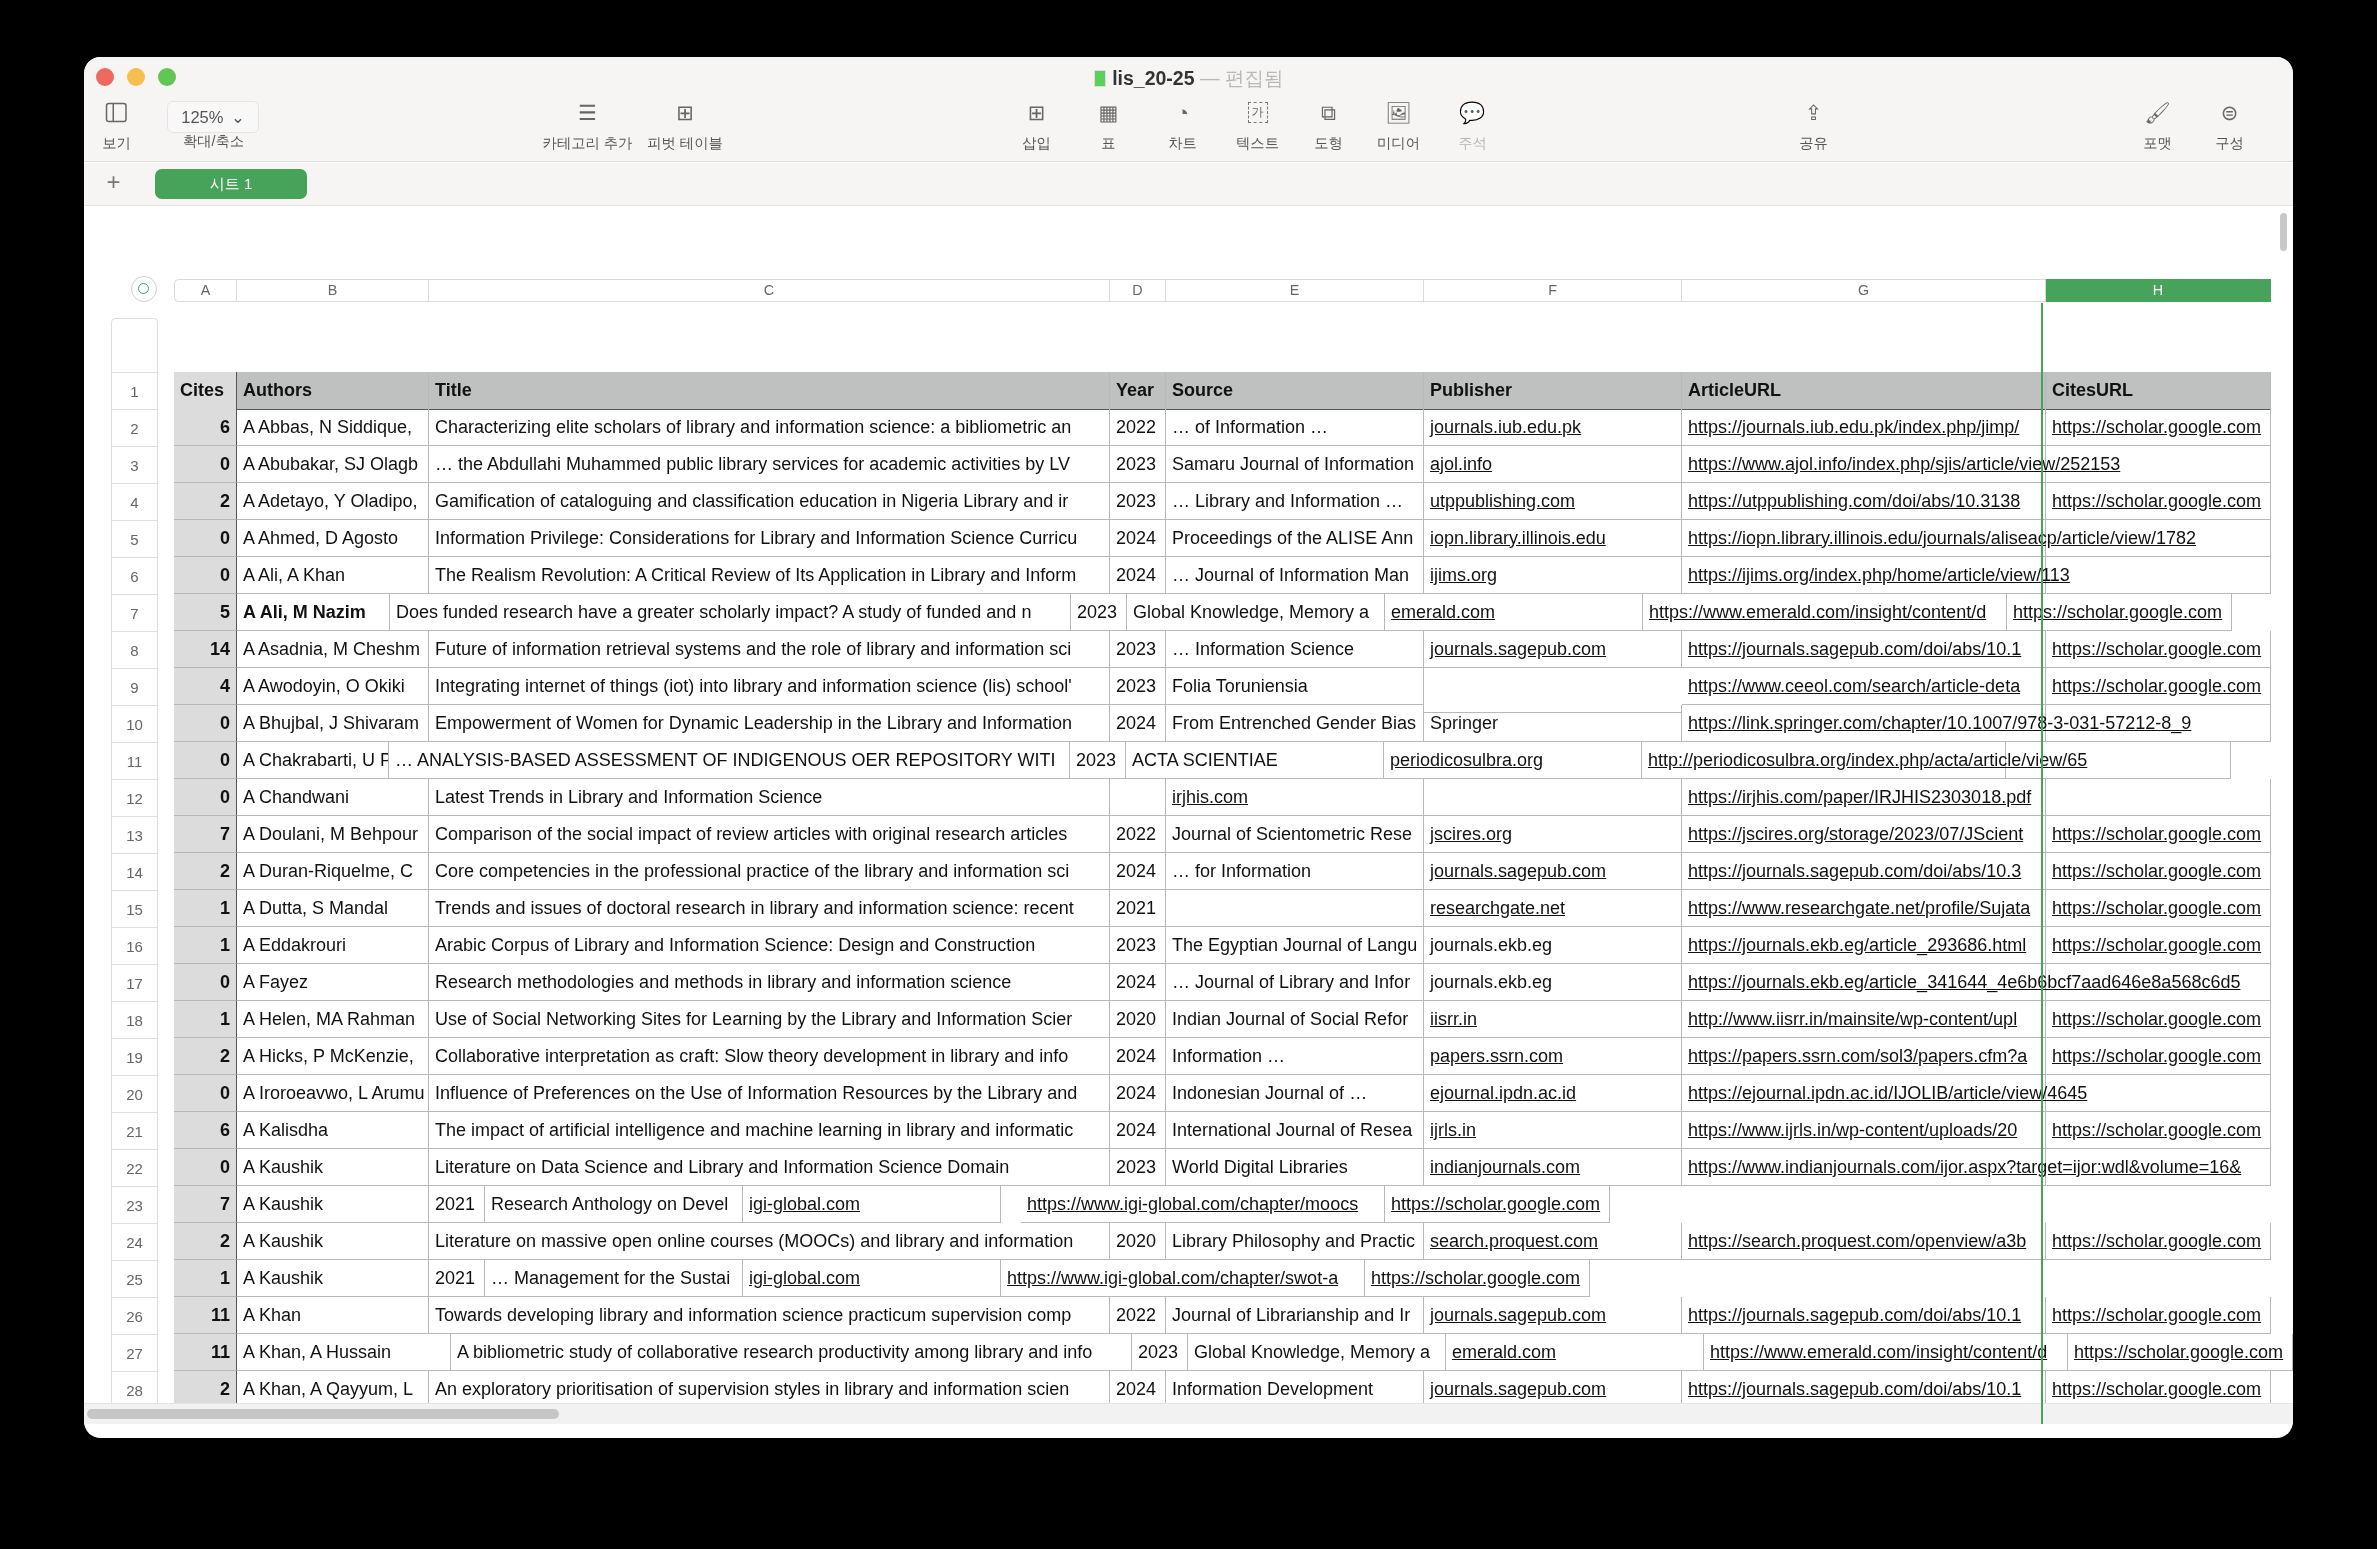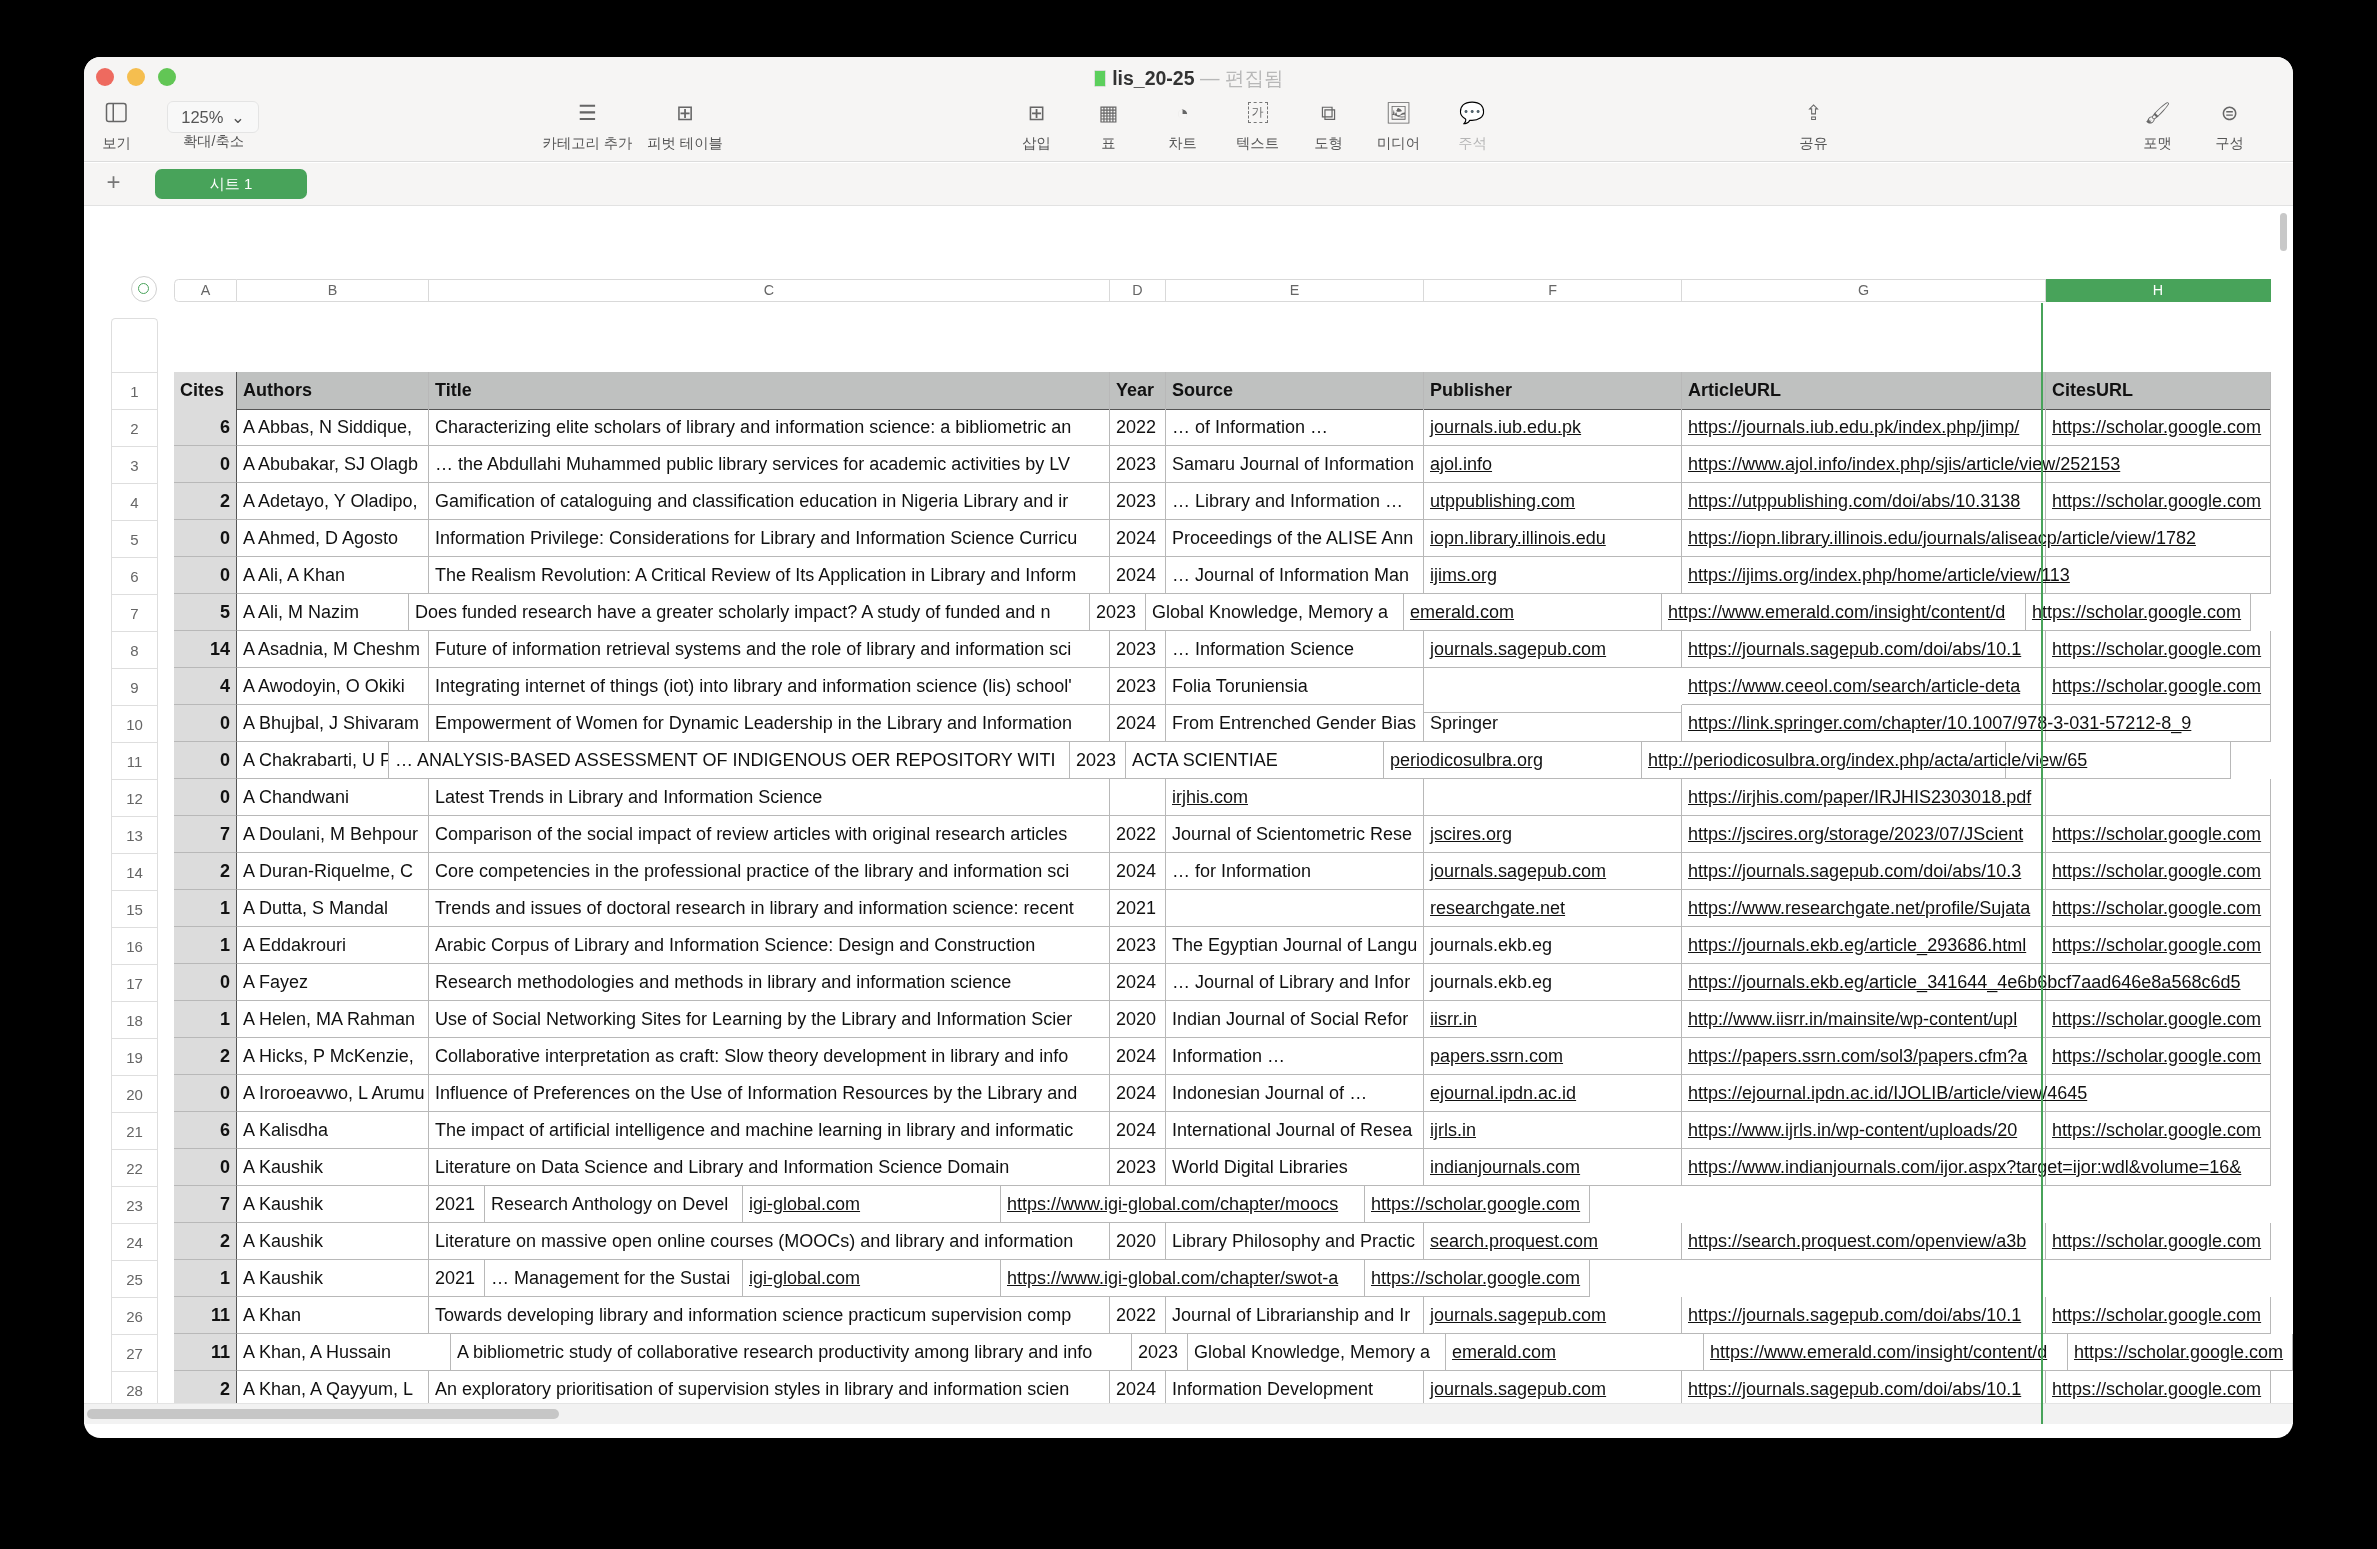--- a/index.html
+++ b/index.html
@@ -253,21 +253,21 @@
           <div class="cell" style="width: 192px;">A Ali, A Khan</div>
           <div class="cell" style="width: 681px;">The Realism Revolution: A Critical Review of Its Application in Library and Inform</div>
           <div class="cell" style="width: 56px;">2024</div>
           <div class="cell" style="width: 258px;">… Journal of Information Man</div>
           <div class="cell link" style="width: 258px;">ijims.org</div>
           <div class="cell link" style="overflow: visible; width: 364px;">https://ijims.org/index.php/home/article/view/113</div>
           <div class="cell link" style="width: 225px;"></div>
         </div>
         <div class="trow">
           <div class="cell cites" style="width: 63px;">5</div>
-          <div class="cell" style="width: 172px;">A Ali, M Nazim</div>
+          <div class="cell" style="width: 153px; font-weight: bold;">A Ali, M Nazim</div>
           <div class="cell" style="width: 681px;">Does funded research have a greater scholarly impact? A study of funded and n</div>
           <div class="cell" style="width: 56px;">2023</div>
           <div class="cell" style="width: 258px;">Global Knowledge, Memory a</div>
           <div class="cell link" style="width: 258px;">emerald.com</div>
           <div class="cell link" style="width: 364px;">https://www.emerald.com/insight/content/d</div>
           <div class="cell link" style="width: 225px;">https://scholar.google.com</div>
         </div>
         <div class="trow">
           <div class="cell cites" style="width: 63px;">14</div>
           <div class="cell" style="width: 192px;">A Asadnia, M Cheshm</div>
@@ -417,21 +417,21 @@
           <div class="cell link" style="width: 258px;">indianjournals.com</div>
           <div class="cell link" style="overflow: visible; width: 364px;">https://www.indianjournals.com/ijor.aspx?target=ijor:wdl&amp;volume=16&amp;</div>
           <div class="cell link" style="width: 225px;"></div>
         </div>
         <div class="trow">
           <div class="cell cites" style="width: 63px;">7</div>
           <div class="cell" style="width: 192px;">A Kaushik</div>
           <div class="cell" style="width: 56px;">2021</div>
           <div class="cell" style="width: 258px;">Research Anthology on Devel</div>
           <div class="cell link" style="width: 258px;">igi-global.com</div>
-          <div class="cell link" style="width: 364px;">https://www.igi-global.com/chapter/moocs</div>
+          <div class="cell link" style="width: 364px; margin-left: 20px;">https://www.igi-global.com/chapter/moocs</div>
           <div class="cell link" style="width: 225px;">https://scholar.google.com</div>
         </div>
         <div class="trow">
           <div class="cell cites" style="width: 63px;">2</div>
           <div class="cell" style="width: 192px;">A Kaushik</div>
           <div class="cell" style="width: 681px;">Literature on massive open online courses (MOOCs) and library and information</div>
           <div class="cell" style="width: 56px;">2020</div>
           <div class="cell" style="width: 258px;">Library Philosophy and Practic</div>
           <div class="cell link" style="width: 258px;">search.proquest.com</div>
           <div class="cell link" style="width: 364px;">https://search.proquest.com/openview/a3b</div>

